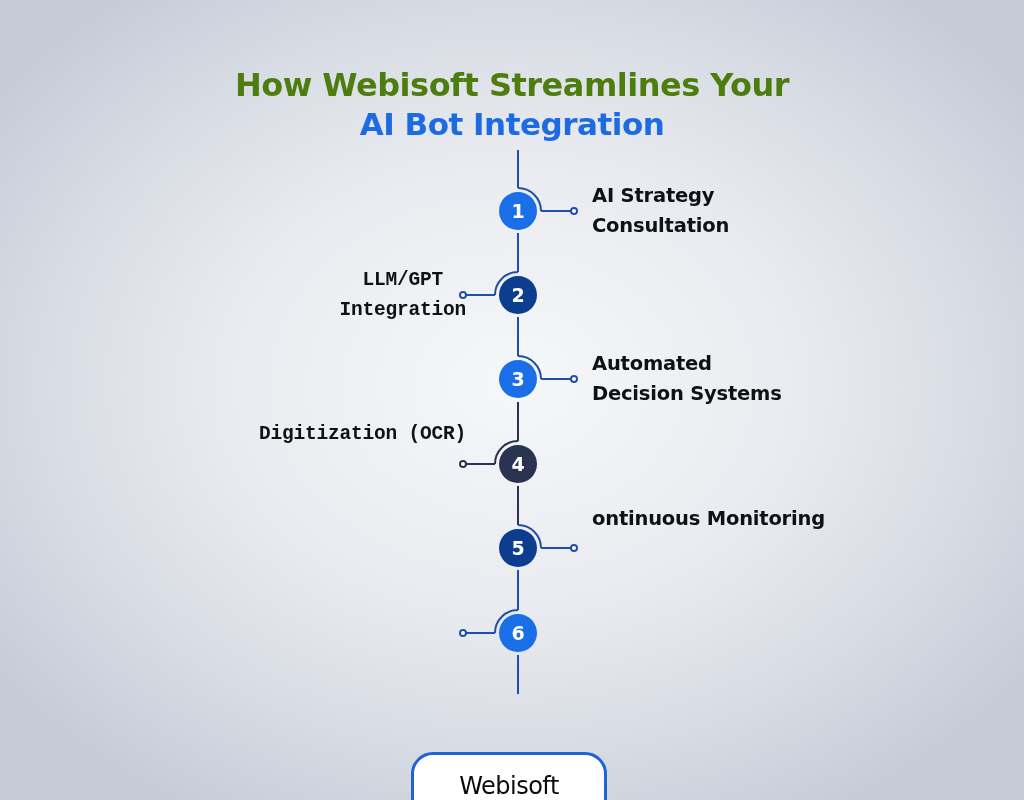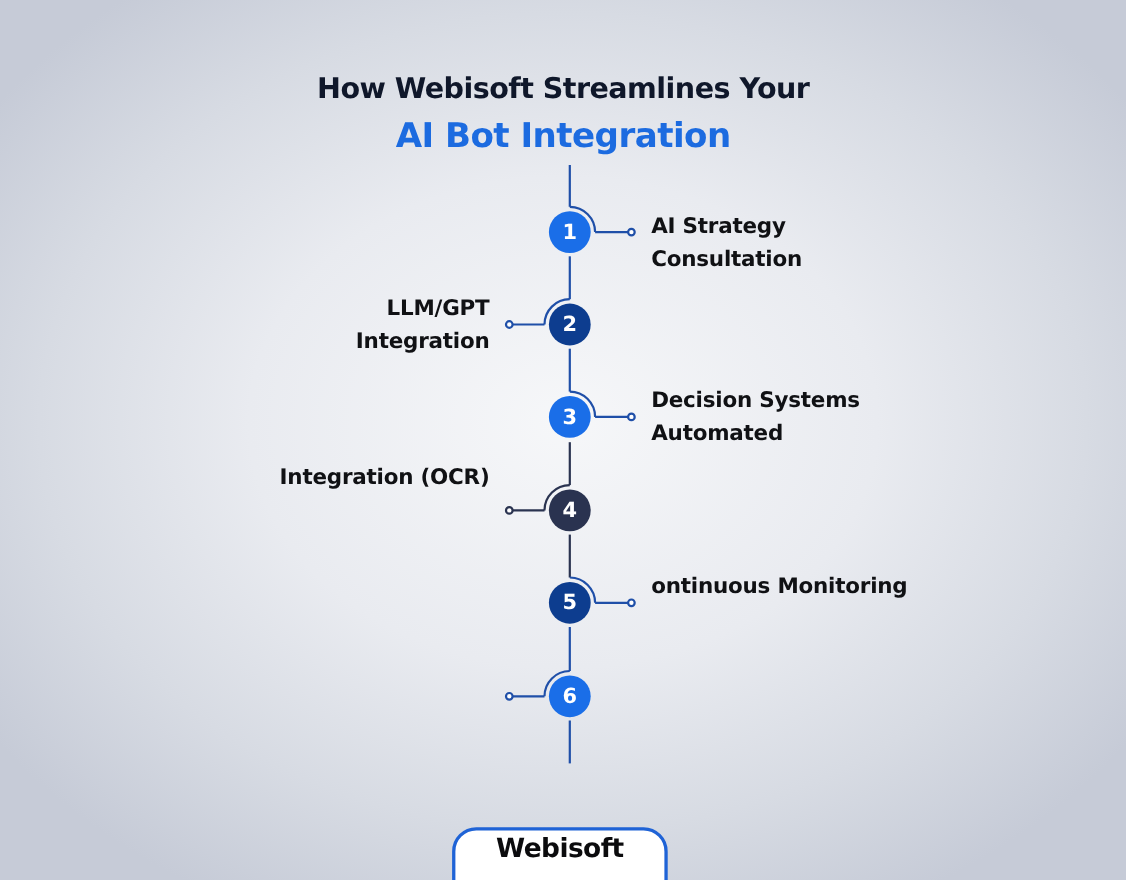--- a/index.html
+++ b/index.html
@@ -5,42 +5,42 @@
     html, body { margin: 0; padding: 0; }
     body {
       width: 1024px; height: 800px; overflow: hidden; position: relative;
       background: radial-gradient(ellipse 62% 62% at 50% 48%, #f6f7f9 0%, #e9ebf0 45%, #d7dbe3 75%, #c6cbd7 100%);
       font-family: "DejaVu Sans", "Liberation Sans", sans-serif;
     }
     .title {
       position: absolute; left: 0; width: 1024px; text-align: center;
       font-weight: bold; letter-spacing: -0.5px; margin: 0;
     }
-    .title.line1 { top: 66px; font-size: 26px; color: #0f172a; }
+    .title.line1 { top: 66px; font-size: 32px; color: #4d7c0f; }
     .title.line2 { top: 106px; font-size: 31px; color: #1c6be0; }
     svg.timeline { position: absolute; left: 0; top: 0; }
     .num {
       position: absolute; width: 38px; height: 38px; line-height: 38px;
       text-align: center; color: #fff; font-weight: bold; font-size: 19px;
       border-radius: 50%;
     }
     .label {
       position: absolute; font-weight: bold; font-size: 19.5px; line-height: 30px;
       color: #101114; letter-spacing: -0.2px; white-space: nowrap;
     }
     .label.right { left: 592px; text-align: left; }
-    .label.left { right: 579px; text-align: right; }
+    .label.left { right: 558px; text-align: center; font-family: Liberation Mono, monospace; }
     .brand-box {
       position: absolute; left: 411px; top: 752px; width: 196px; height: 70px;
       background: #ffffff; border: 3px solid #1f63d6; border-radius: 22px;
       box-sizing: border-box;
     }
     .brand-text {
-      position: absolute; left: 0; right: 0; top: 2px; text-align: center;
-      font-weight: bold; font-size: 24px; color: #0b0b0d; letter-spacing: -0.5px;
+      position: absolute; left: 0; right: 0; top: 17px; text-align: center;
+      font-weight: normal; font-size: 24px; color: #0b0b0d; letter-spacing: -0.5px;
     }
   </style>
 </head>
 <body>
 
 <h1 class="title line1">How Webisoft Streamlines Your</h1>
 <h2 class="title line2">AI Bot Integration</h2>
 
 <svg class="timeline" width="1024" height="800" viewBox="0 0 1024 800">
 
@@ -91,36 +91,36 @@
   </g>
 </svg>
 
 <div class="num" style="left:499px; top:192px; background:#1a6ee8;">1</div>
 <div class="num" style="left:499px; top:276px; background:#0d3d8f;">2</div>
 <div class="num" style="left:499px; top:360px; background:#1a6ee8;">3</div>
 <div class="num" style="left:499px; top:445px; background:#2a3350;">4</div>
 <div class="num" style="left:499px; top:529px; background:#0d3d8f;">5</div>
 <div class="num" style="left:499px; top:614px; background:#1a6ee8;">6</div>
 
-<div class="label right" style="top:191px;">
+<div class="label right" style="top:181px;">
   <div>AI Strategy</div>
   <div>Consultation</div>
 </div>
 <div class="label left" style="top:265px;">
   <div>LLM/GPT</div>
   <div>Integration</div>
 </div>
 <div class="label right" style="top:349px;">
+  <div>Automated</div>
   <div>Decision Systems</div>
-  <div>Automated</div>
 </div>
 <div class="label left" style="top:419px;">
-  <div>Integration (OCR)</div>
+  <div>Digitization (OCR)</div>
 </div>
-<div class="label right" style="top:518px;">
+<div class="label right" style="top:504px;">
   <div>ontinuous Monitoring</div>
 </div>
 <div class="label left" style="top:604px;">
 </div>
 
 <div class="brand-box">
   <div class="brand-text">Webisoft</div>
 </div>
 
 </body></html>

